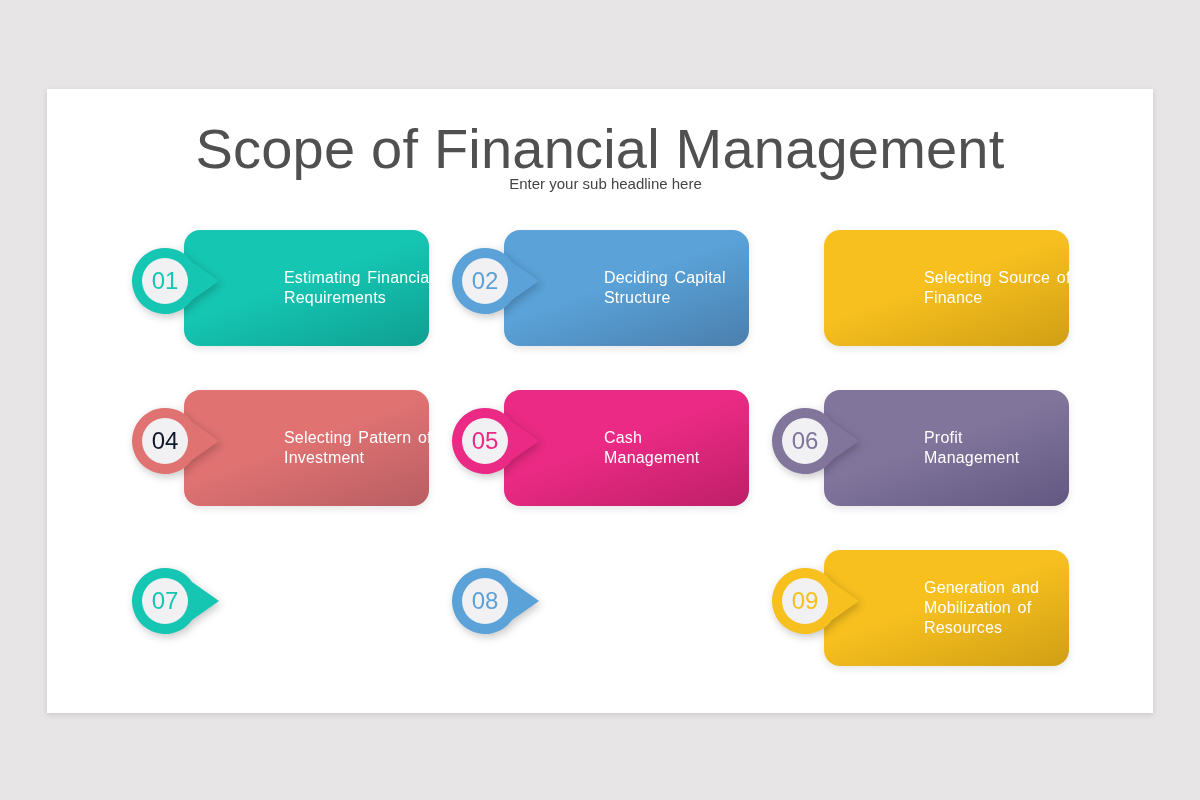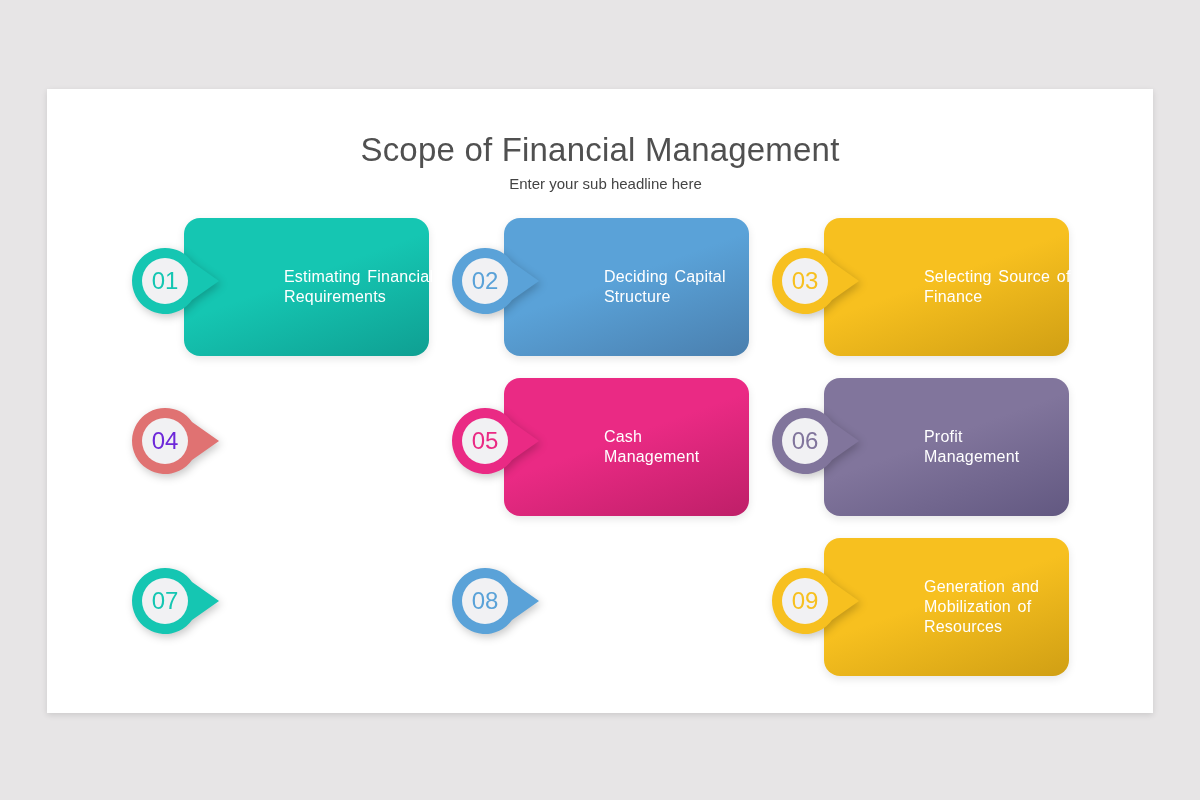--- a/index.html
+++ b/index.html
@@ -14,41 +14,41 @@
       position: absolute;
       left: 47px; top: 89px;
       width: 1106px; height: 624px;
       background: #ffffff;
       box-shadow: 0 2px 6px rgba(0,0,0,0.12);
     }
     .title {
       position: absolute;
       left: 0; right: 0; top: 26px;
       text-align: center;
-      font-size: 33px;
+      font-size: 56px;
       color: #505050;
       letter-spacing: 0.2px;
-      margin: 16px;
+      margin: 1px;
       font-weight: normal;
     }
     .subtitle {
       position: absolute;
       left: 11px; right: 0; top: 86px;
       text-align: center;
       font-size: 15px;
       color: #444444;
     }
     .item {
       position: absolute;
       width: 300px; height: 130px;
     }
     .card {
       position: absolute;
-      left: 52px; top: 0;
-      width: 245px; height: 138px;
+      left: 52px; top: 12px;
+      width: 245px; height: 116px;
       border-radius: 16px;
       box-shadow: 0 3px 8px rgba(0,0,0,0.10);
     }
     .card-text {
       position: absolute;
       left: 100px; top: 0; bottom: 0;
       width: 190px;
       display: flex; align-items: center;
       color: #ffffff;
       font-size: 16px;
@@ -104,33 +104,31 @@
         <path class="pin-path" d="M33 0 A33 33 0 0 1 60 14 L87 33 L60 52 A33 33 0 1 1 33 0 Z" fill="#5aa2d8"></path>
       </svg>
       <div class="pin-num" style="color: rgb(90, 162, 216);">02</div>
     </div>
   </div>
       <div class="item" style="left: 725px; top: 129px;">
     <div class="card" style="background: linear-gradient(160deg, rgb(247, 192, 31) 0%, rgb(247, 192, 31) 45%, rgb(208, 159, 20) 100%);">
       <div class="card-text">Selecting Source of
 Finance</div>
     </div>
-    <div class="pin">
-      <svg width="92" height="66" viewBox="0 0 92 66">
-        <path class="pin-path" d="M33 0 A33 33 0 0 1 60 14 L87 33 L60 52 A33 33 0 1 1 33 0 Z" fill="#f7c01f"></path>
-      </svg>
-      <div class="pin-num" style="color: rgb(247, 192, 31);">03</div>
-    </div>
   </div>
       <div class="item" style="left: 85px; top: 289px;">
+    <div class="card" style="background: linear-gradient(160deg, rgb(224, 114, 114) 0%, rgb(224, 114, 114) 45%, rgb(184, 94, 99) 100%);">
+      <div class="card-text">Selecting Pattern of
+Investment</div>
+    </div>
     <div class="pin">
       <svg width="92" height="66" viewBox="0 0 92 66">
         <path class="pin-path" d="M33 0 A33 33 0 0 1 60 14 L87 33 L60 52 A33 33 0 1 1 33 0 Z" fill="#e07272"></path>
       </svg>
-      <div class="pin-num" style="color: #6d28d9;">04</div>
+      <div class="pin-num" style="color: #0f172a;">04</div>
     </div>
   </div>
       <div class="item" style="left: 405px; top: 289px;">
     <div class="card" style="background: linear-gradient(160deg, rgb(234, 42, 132) 0%, rgb(234, 42, 132) 45%, rgb(190, 31, 104) 100%);">
       <div class="card-text">Cash
 Management</div>
     </div>
     <div class="pin">
       <svg width="92" height="66" viewBox="0 0 92 66">
         <path class="pin-path" d="M33 0 A33 33 0 0 1 60 14 L87 33 L60 52 A33 33 0 1 1 33 0 Z" fill="#ea2a84"></path>

